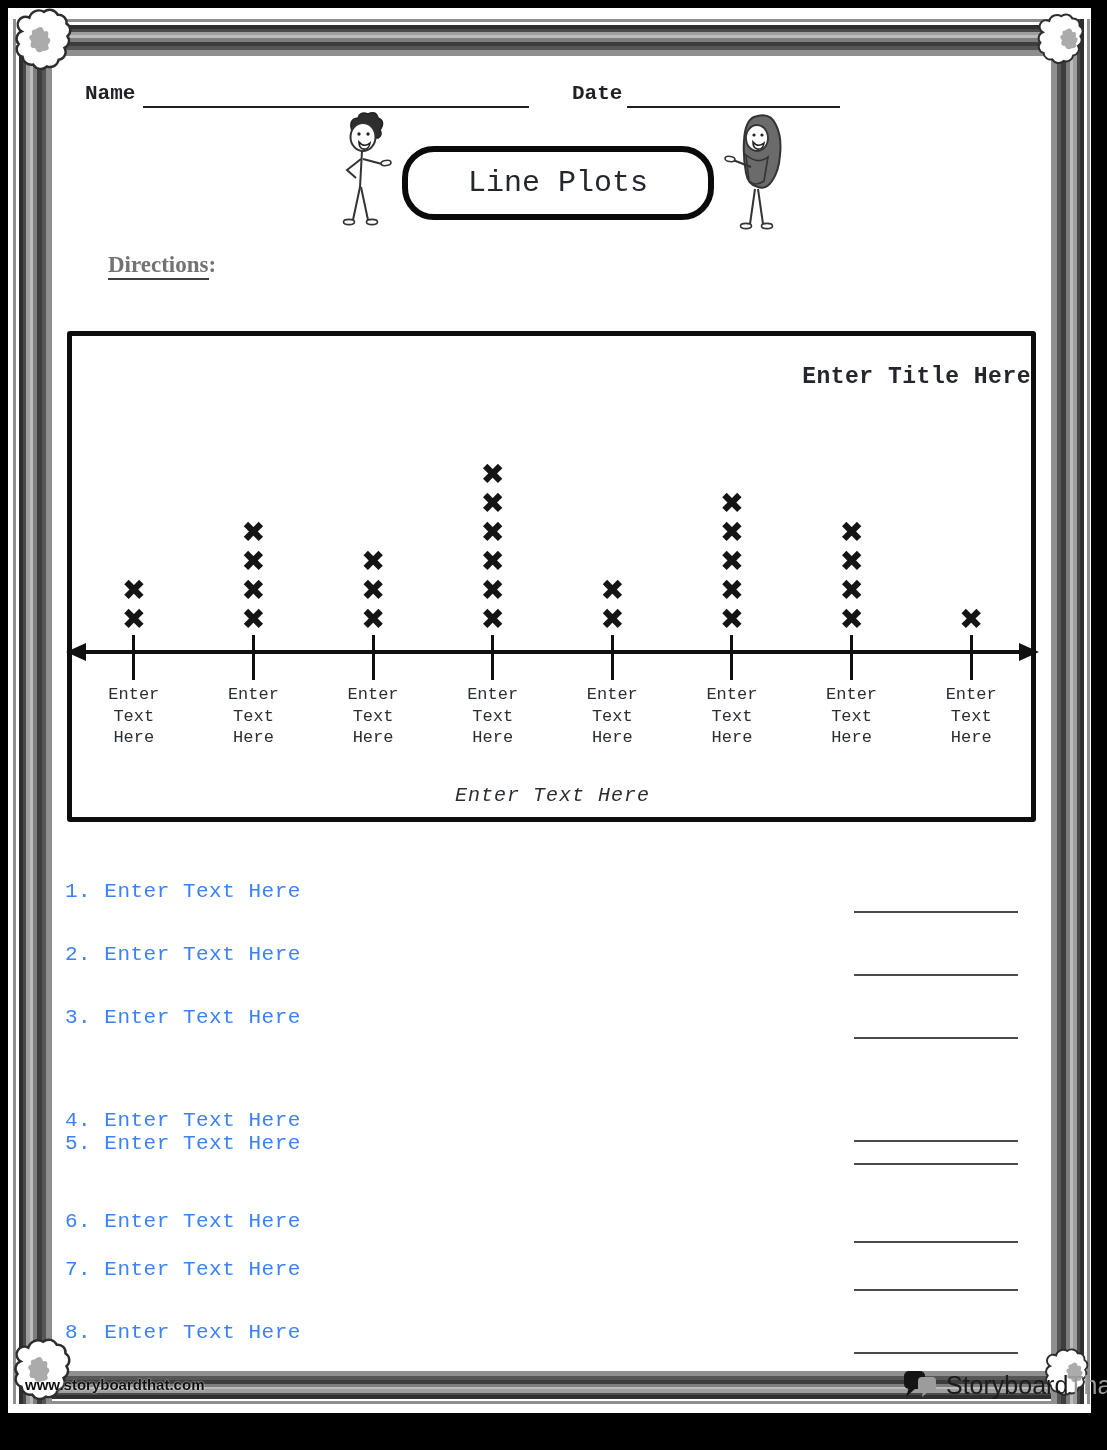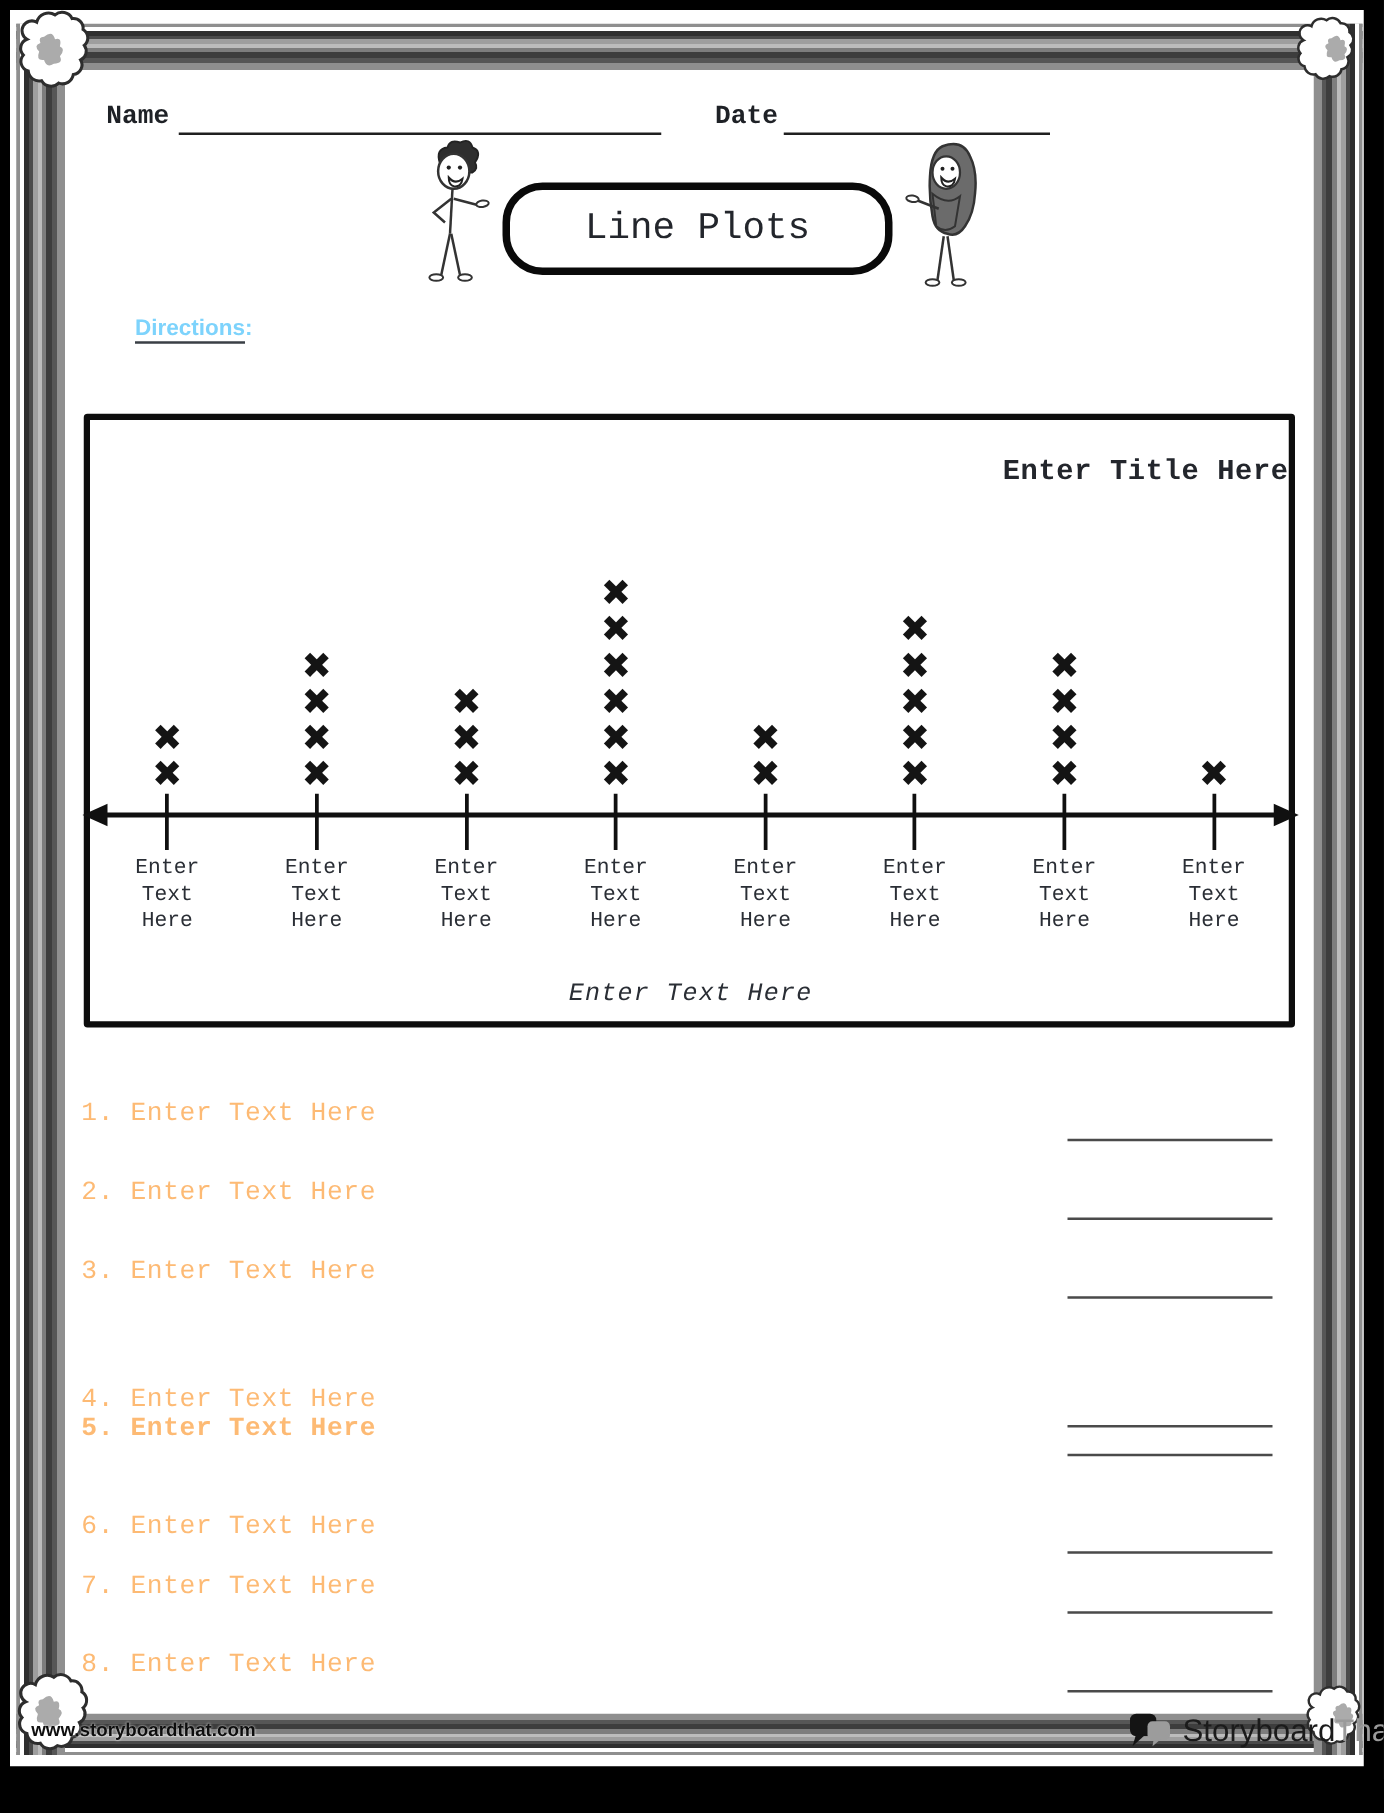--- a/index.html
+++ b/index.html
@@ -16,22 +16,22 @@
     background:linear-gradient(to right,#8f8f8f 0 8%,#ffffff 8% 16%,#2f2f2f 16% 26%,#4a4a4a 26% 34%,#9e9e9e 34% 44%,#bcbcbc 44% 52%,#7d7d7d 52% 62%,#3d3d3d 62% 74%,#565656 74% 84%,#8f8f8f 84% 100%);}
   .band.v-right{left:1051px;top:19px;width:39px;height:1385px;
     background:linear-gradient(to left,#8f8f8f 0 8%,#ffffff 8% 16%,#2f2f2f 16% 26%,#4a4a4a 26% 34%,#9e9e9e 34% 44%,#bcbcbc 44% 52%,#7d7d7d 52% 62%,#3d3d3d 62% 74%,#565656 74% 84%,#8f8f8f 84% 100%);}
   .cloud{position:absolute;}
   
   .field-label{position:absolute;font-weight:bold;font-size:21px;color:#1e2126;}
   .write-line{position:absolute;border-bottom:2px solid #202020;}
   .title-banner{position:absolute;left:402px;top:146px;width:300px;height:62px;
     border:6px solid #0a0a0a;border-radius:32px;display:flex;align-items:center;justify-content:center;}
   .title-banner span{font-size:30px;font-weight:normal;letter-spacing:0;color:#23262c;}
-  .directions{position:absolute;left:108px;top:252px;font-family:Liberation Sans, sans-serif;
-    font-weight:bold;font-size:18px;color:#7dd3fc;}
+  .directions{position:absolute;left:108px;top:252px;font-family:Liberation Serif, serif;
+    font-weight:bold;font-size:23px;color:#737373;}
   .directions .dword{border-bottom:2.5px solid #3a3f45;padding-bottom:1px;}
   
   .plot-box{position:absolute;left:67px;top:331px;width:959px;height:481px;
     border:5px solid #0d0d0d;border-radius:3px;background:#fff;box-shadow:0 0 0 1px #fff inset;}
   .plot-title{position:absolute;left:0;top:28px;width:100%;text-align:right;
     font-size:23px;font-weight:bold;color:#23262c;letter-spacing:0.5px;}
   .plot-region{position:absolute;left:2px;top:60px;right:0;height:405px;}
   .axis-line{position:absolute;left:8px;right:8px;top:254px;height:4px;background:#101010;}
   .axis-line .ah{position:absolute;top:-7px;width:0;height:0;border-top:9px solid transparent;border-bottom:9px solid transparent;}
   .axis-line .ah.left{left:-16px;border-right:20px solid #101010;}
@@ -42,21 +42,21 @@
     display:flex;flex-direction:column;justify-content:flex-end;align-items:center;}
   .x-mark{font-family:"DejaVu Sans",sans-serif;font-size:29px;line-height:29px;color:#141414;font-weight:bold;}
   .axis-tick{position:absolute;left:calc(50% - 1.5px);top:239px;width:3px;height:45px;background:#101010;}
   .tick-label{position:absolute;left:0;top:288px;width:100%;text-align:center;
     font-size:17px;line-height:21.5px;color:#2a2e35;}
   .x-axis-label{position:absolute;left:0;top:388px;width:100%;text-align:center;
     font-size:20px;color:#2a2e35;letter-spacing:1px;font-style:italic;}
   
   .questions{position:absolute;left:65px;top:878px;width:977px;height:508px;}
   .q-row{position:absolute;left:0;width:100%;height:63px;}
-  .q-text{position:absolute;left:0;top:2px;font-size:21px;color:#fdba74;letter-spacing:0.5px;}
+  .q-text{position:absolute;left:0;top:2px;font-size:21px;color:#3b82f6;letter-spacing:0.5px;}
   .answer-line{position:absolute;right:24px;top:33px;width:164px;border-bottom:2px solid #4a4a4a;}
   
   .site-url{position:absolute;left:25px;top:1376px;font-family:"Liberation Sans",sans-serif;
     font-weight:bold;font-size:15px;color:#0e0e0e;z-index:6;text-shadow:0 0 2px #fff;}
   .logo{position:absolute;left:903px;top:1370px;z-index:6;display:flex;align-items:center;gap:7px;
     font-family:"Liberation Sans",sans-serif;font-size:25px;}
   .logo .b1{color:#1b1b1b;}
   .logo .b2{color:#9a9a9a;}
   .char-svg{position:absolute;}
   .z5{z-index:5;}
@@ -229,21 +229,21 @@
         <div class="answer-line"></div>
       </div>
       <div class="q-row" style="top: 126px;">
         <span class="q-text">3. Enter Text Here</span>
         <div class="answer-line"></div>
       </div>
       <div class="q-row" style="top: 189px; margin-top: 40px;">
         <span class="q-text">4. Enter Text Here</span>
         <div class="answer-line"></div>
       </div>
-      <div class="q-row" style="top: 252px; font-weight: bold;">
+      <div class="q-row" style="top: 252px;">
         <span class="q-text">5. Enter Text Here</span>
         <div class="answer-line"></div>
       </div>
       <div class="q-row" style="top: 315px; margin-top: 15px;">
         <span class="q-text">6. Enter Text Here</span>
         <div class="answer-line"></div>
       </div>
       <div class="q-row" style="top: 378px;">
         <span class="q-text">7. Enter Text Here</span>
         <div class="answer-line"></div>

